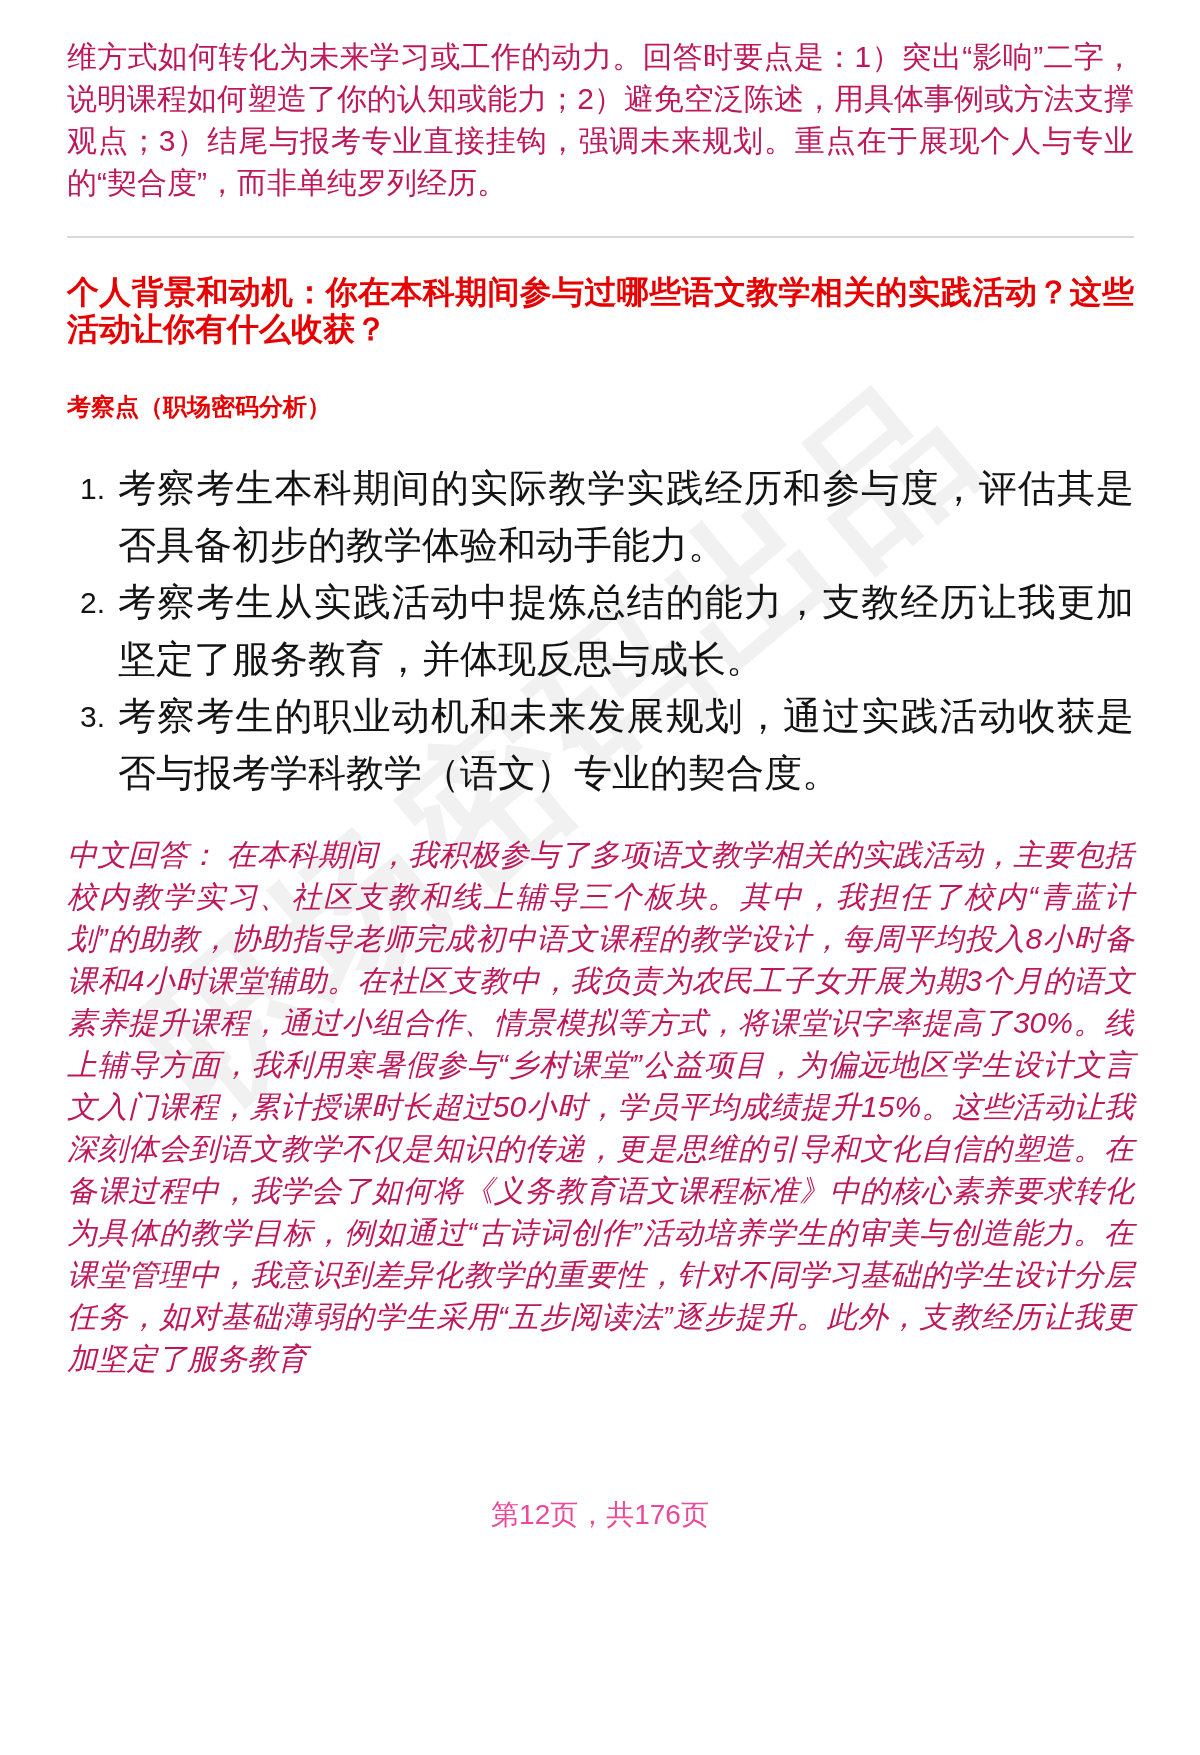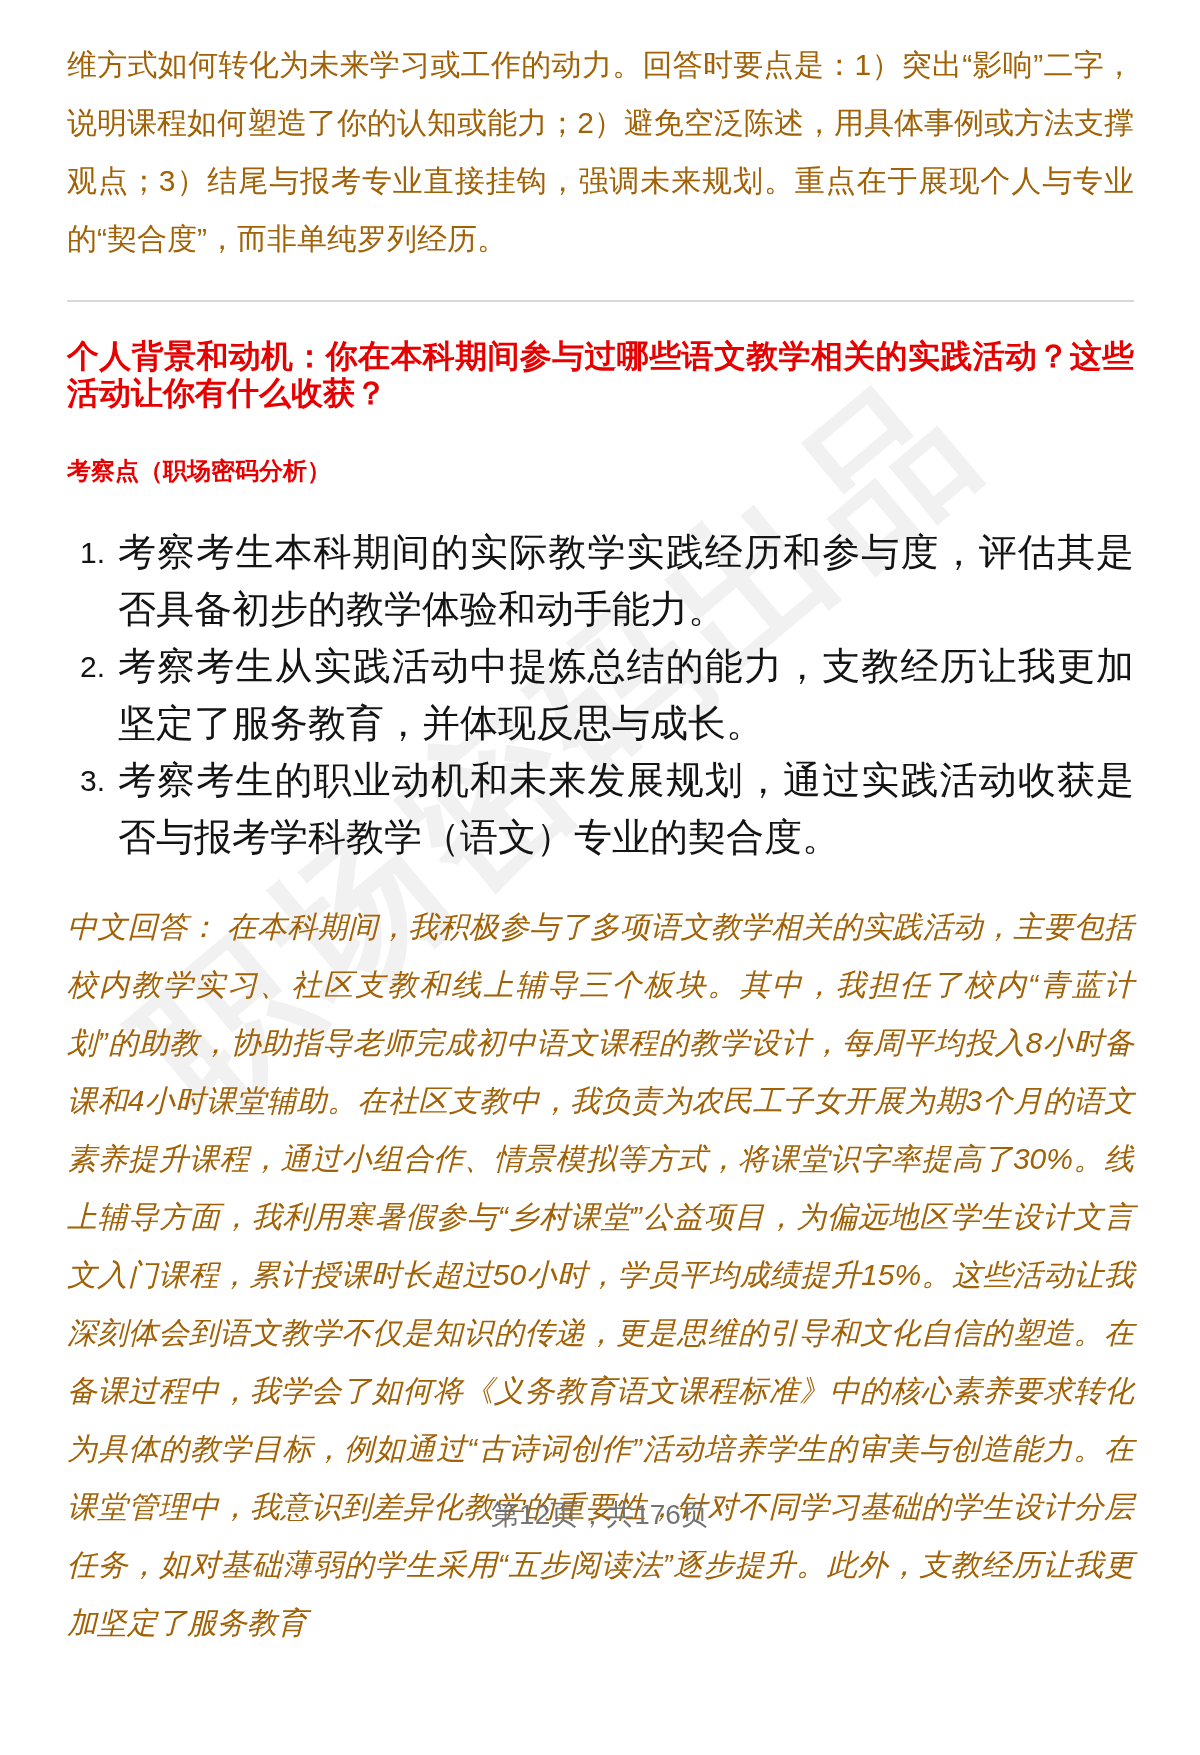--- a/index.html
+++ b/index.html
@@ -13,23 +13,23 @@
     font-family: "Liberation Sans", "DejaVu Sans", sans-serif;
     color: #141414;
   }
   .content {
     position: relative;
     z-index: 1;
     padding: 36px 66px 0 67px;
   }
   .body-text {
     font-size: 30px;
-    line-height: 58px;
+    line-height: 42px;
     text-align: justify;
-    color: #a16207;
+    color: #be185d;
   }
   .divider {
     border: none;
     border-top: 2px solid #d8d8d8;
     margin: 32px 0 0 0;
   }
   .red-heading {
     color: #e60000;
     font-weight: bold;
     font-size: 32px;
@@ -77,21 +77,21 @@
     z-index: 0;
     user-select: none;
   }
   .footer {
     position: absolute;
     top: 1496px;
     left: 0;
     width: 100%;
     text-align: center;
     font-size: 28px;
-    color: #737373;
+    color: #ec4899;
     z-index: 1;
   }
 </style>
 </head>
 <body>
 
 <div class="page">
 
   <div class="watermark">职场密码出品</div>
 

